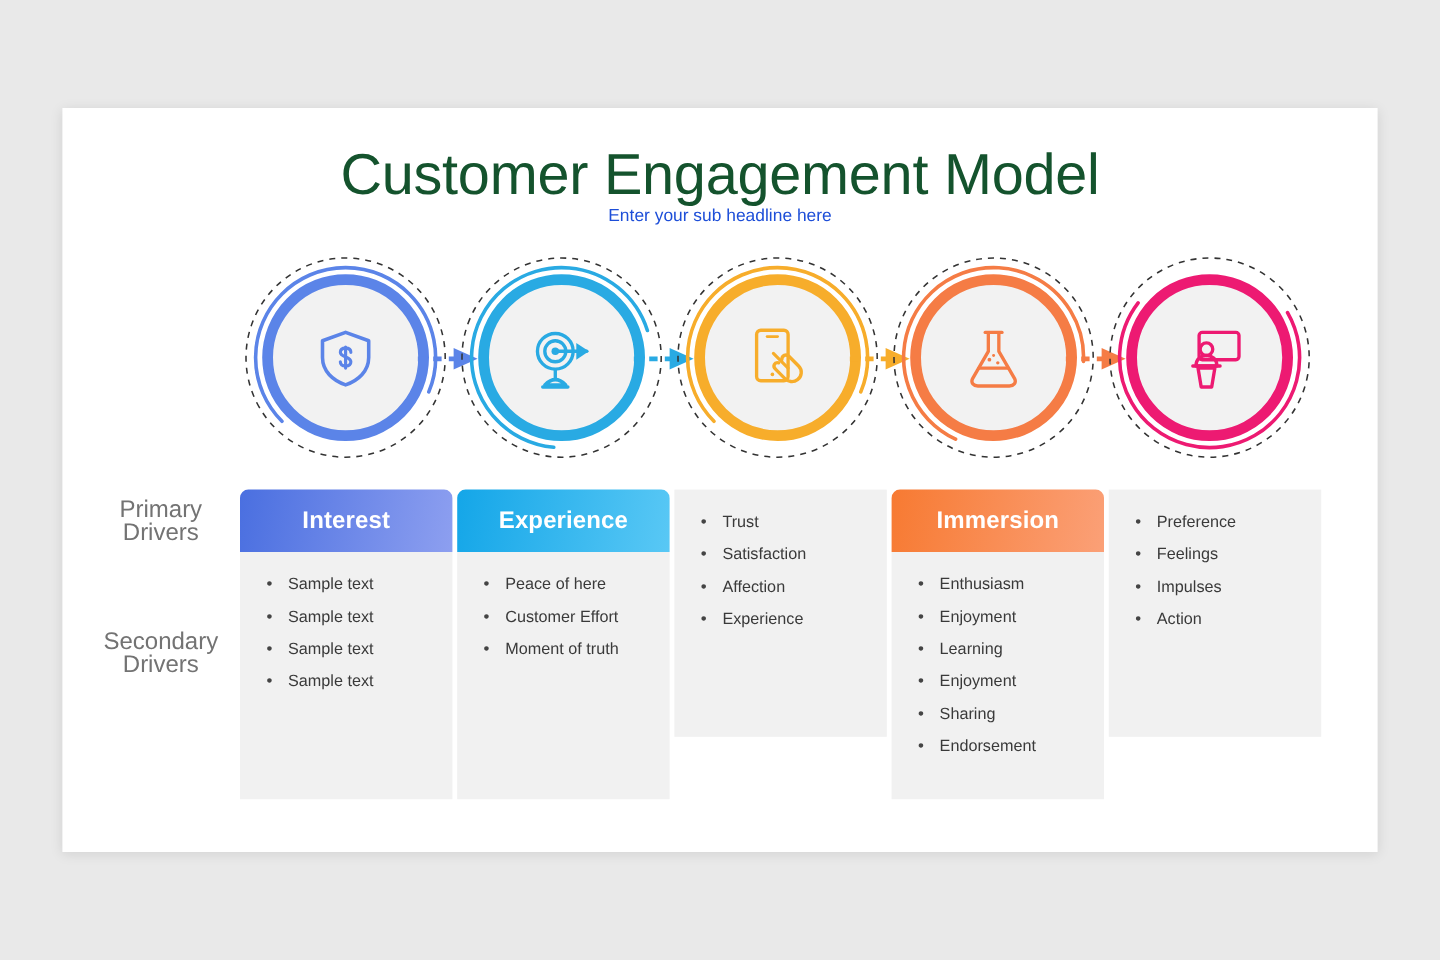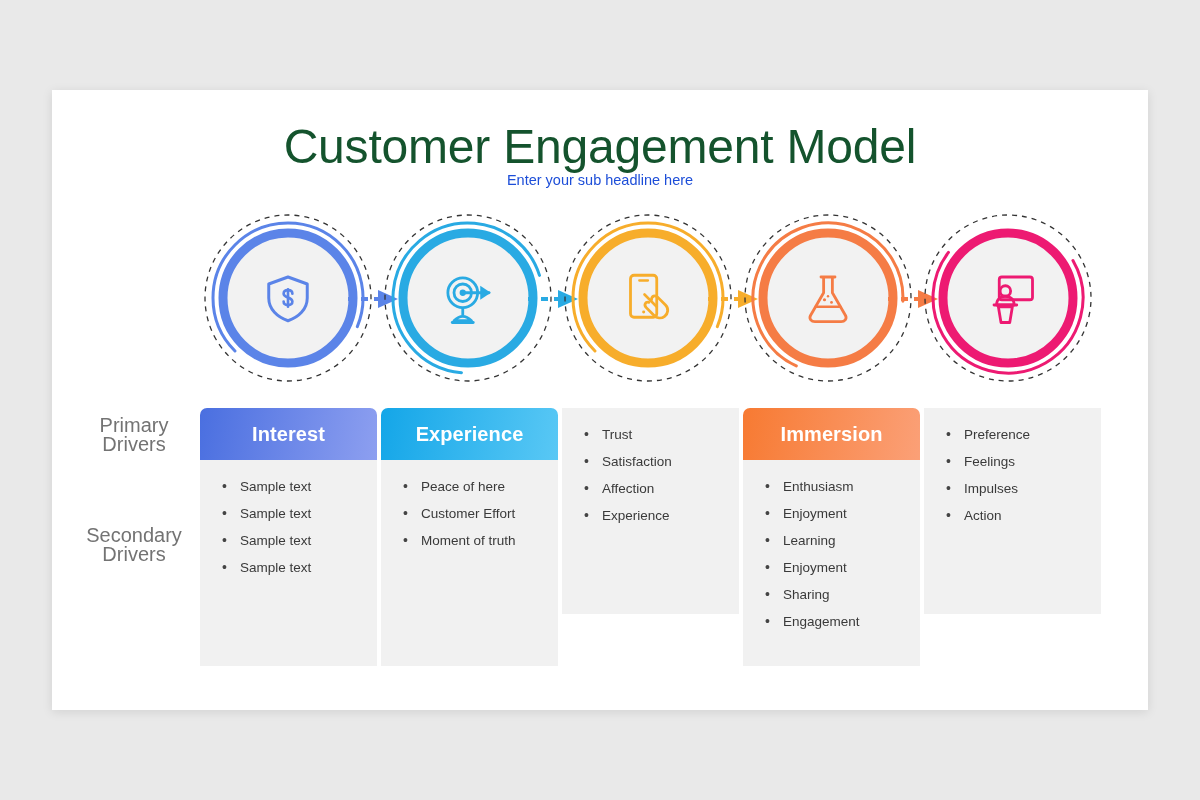--- a/index.html
+++ b/index.html
@@ -310,21 +310,21 @@
           <div class="bullet-row">
         <span class="bullet-dot">•</span>
         <span class="bullet-text">Enjoyment</span>
       </div>
           <div class="bullet-row">
         <span class="bullet-dot">•</span>
         <span class="bullet-text">Sharing</span>
       </div>
           <div class="bullet-row">
         <span class="bullet-dot">•</span>
-        <span class="bullet-text">Engagement</span>
+        <span class="bullet-text">Endorsement</span>
       </div>
         </div>
       </div>
       <div class="col" style="left: 724px;">
     <div class="col-body" style="margin:0 2px;">
           <div class="bullet-row">
         <span class="bullet-dot">•</span>
         <span class="bullet-text">Preference</span>
       </div>
           <div class="bullet-row">

